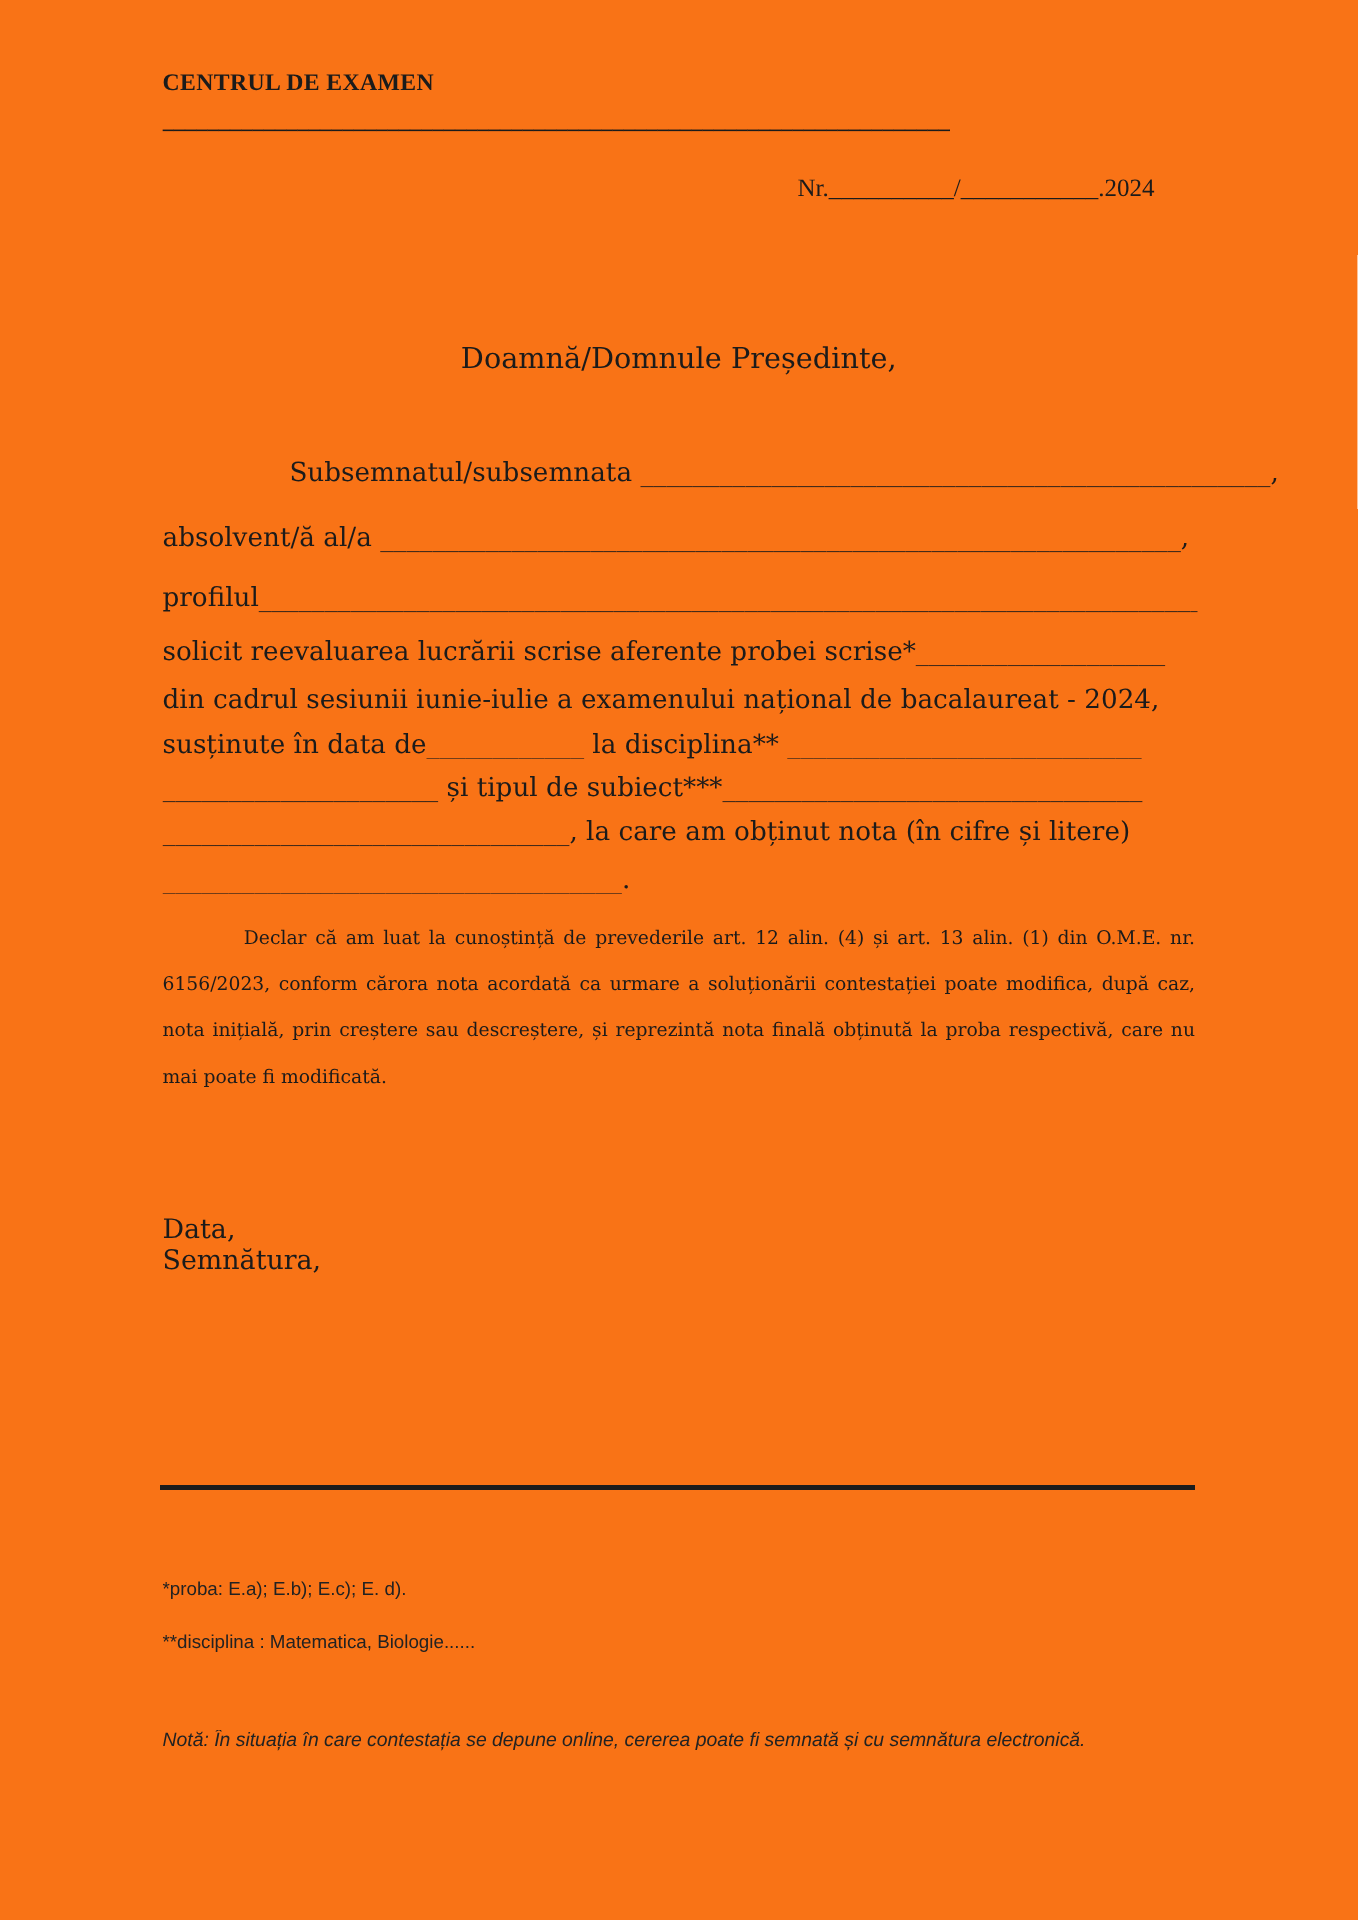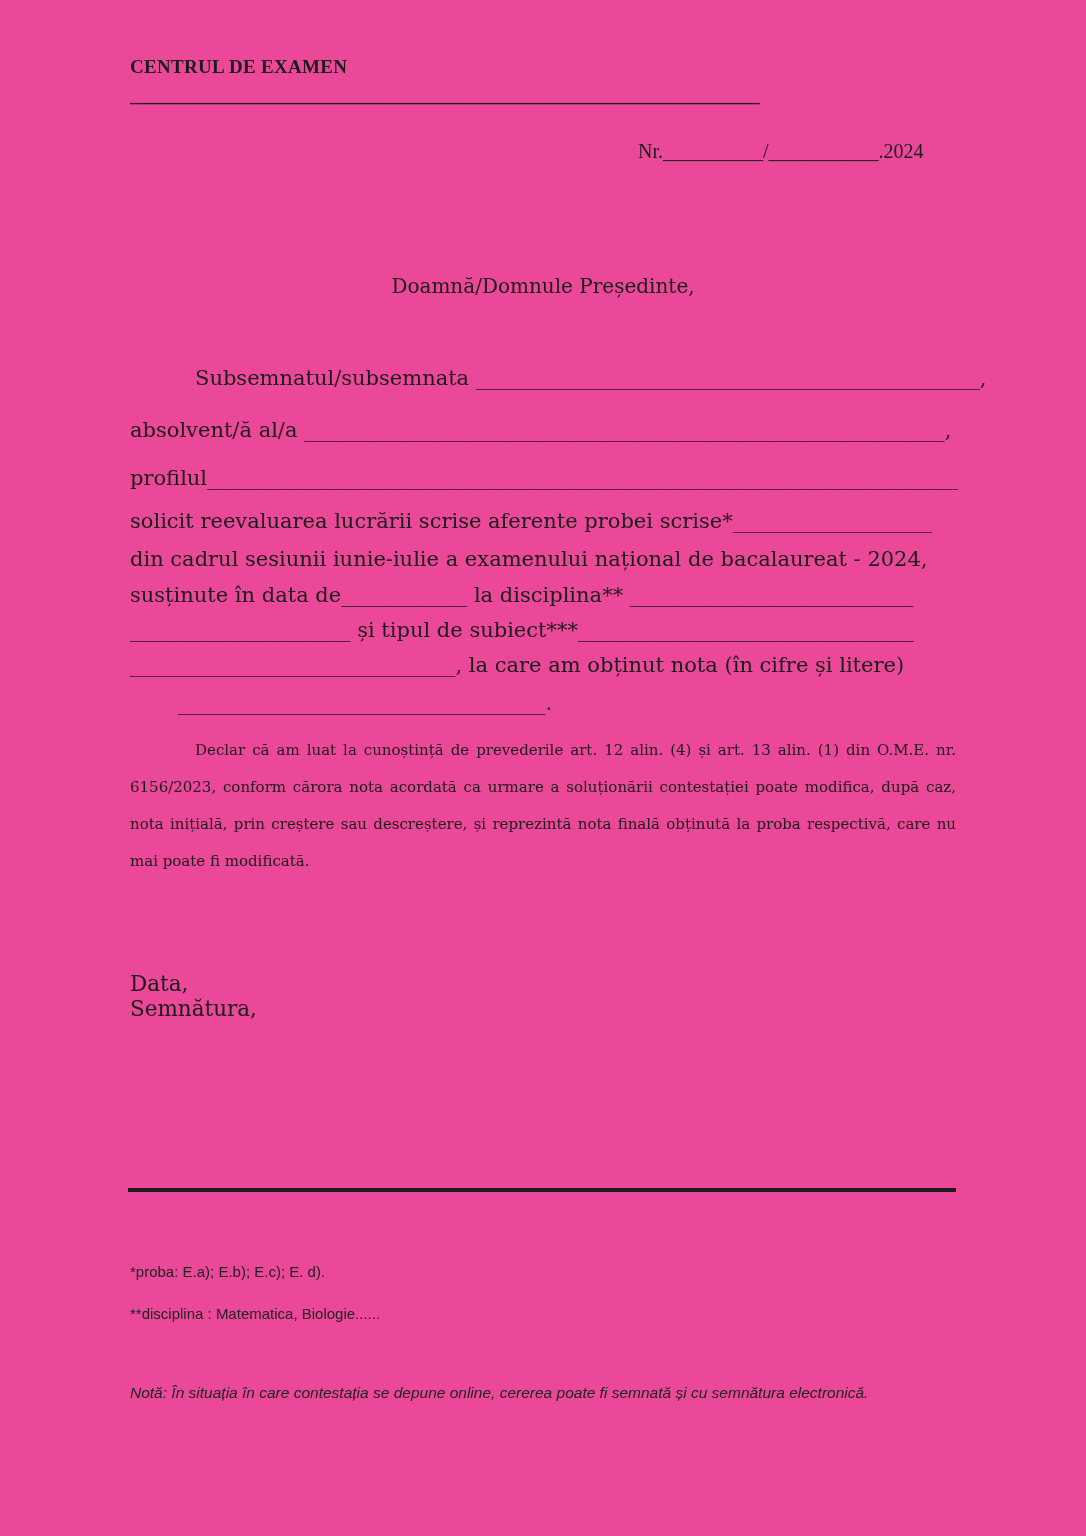--- a/index.html
+++ b/index.html
@@ -4,21 +4,21 @@
 <style>
   html, body {
     margin: 0;
     padding: 0;
     background: #ffffff;
   }
   .page {
     position: relative;
     width: 1086px;
     height: 1536px;
-    background: #ec4899;
+    background: #f97316;
     color: #1b1b1b;
     font-family: "DejaVu Serif", serif;
     overflow: hidden;
   }
   
   .hdr-name {
     position: absolute;
     left: 130px; top: 56px;
     font-family: "Liberation Serif", serif;
     font-weight: bold;
@@ -42,41 +42,41 @@
     font-family: "Liberation Serif", serif;
     font-size: 20px;
     white-space: nowrap;
   }
   
   .salutation {
     position: absolute;
     left: 130px; top: 274px;
     width: 826px;
     text-align: center;
-    font-size: 20px;
+    font-size: 23px;
   }
   
   .bl {
     position: absolute;
     left: 130px;
     width: 828px;
     font-size: 21px;
     white-space: nowrap;
     overflow: hidden;
   }
-  .indent { padding-left: 65px; }
+  .indent { padding-left: 65px; text-align: right; }
   .l-subsemnatul { top: 366px; }
   .l-absolvent   { top: 418px; }
   .l-profilul    { top: 466px; }
   .l-solicit     { top: 509px; }
   .l-sesiune     { top: 547px; }
   .l-sustinute   { top: 583px; }
   .l-tipsubiect  { top: 618px; }
   .l-nota        { top: 653px; }
-  .l-finalblank  { top: 691px; margin-left: 48px; }
+  .l-finalblank  { top: 691px; }
   
   .declaration {
     position: absolute;
     left: 130px; top: 732px;
     width: 826px;
     font-size: 15px;
     line-height: 37px;
     text-align: justify;
     text-indent: 65px;
   }

